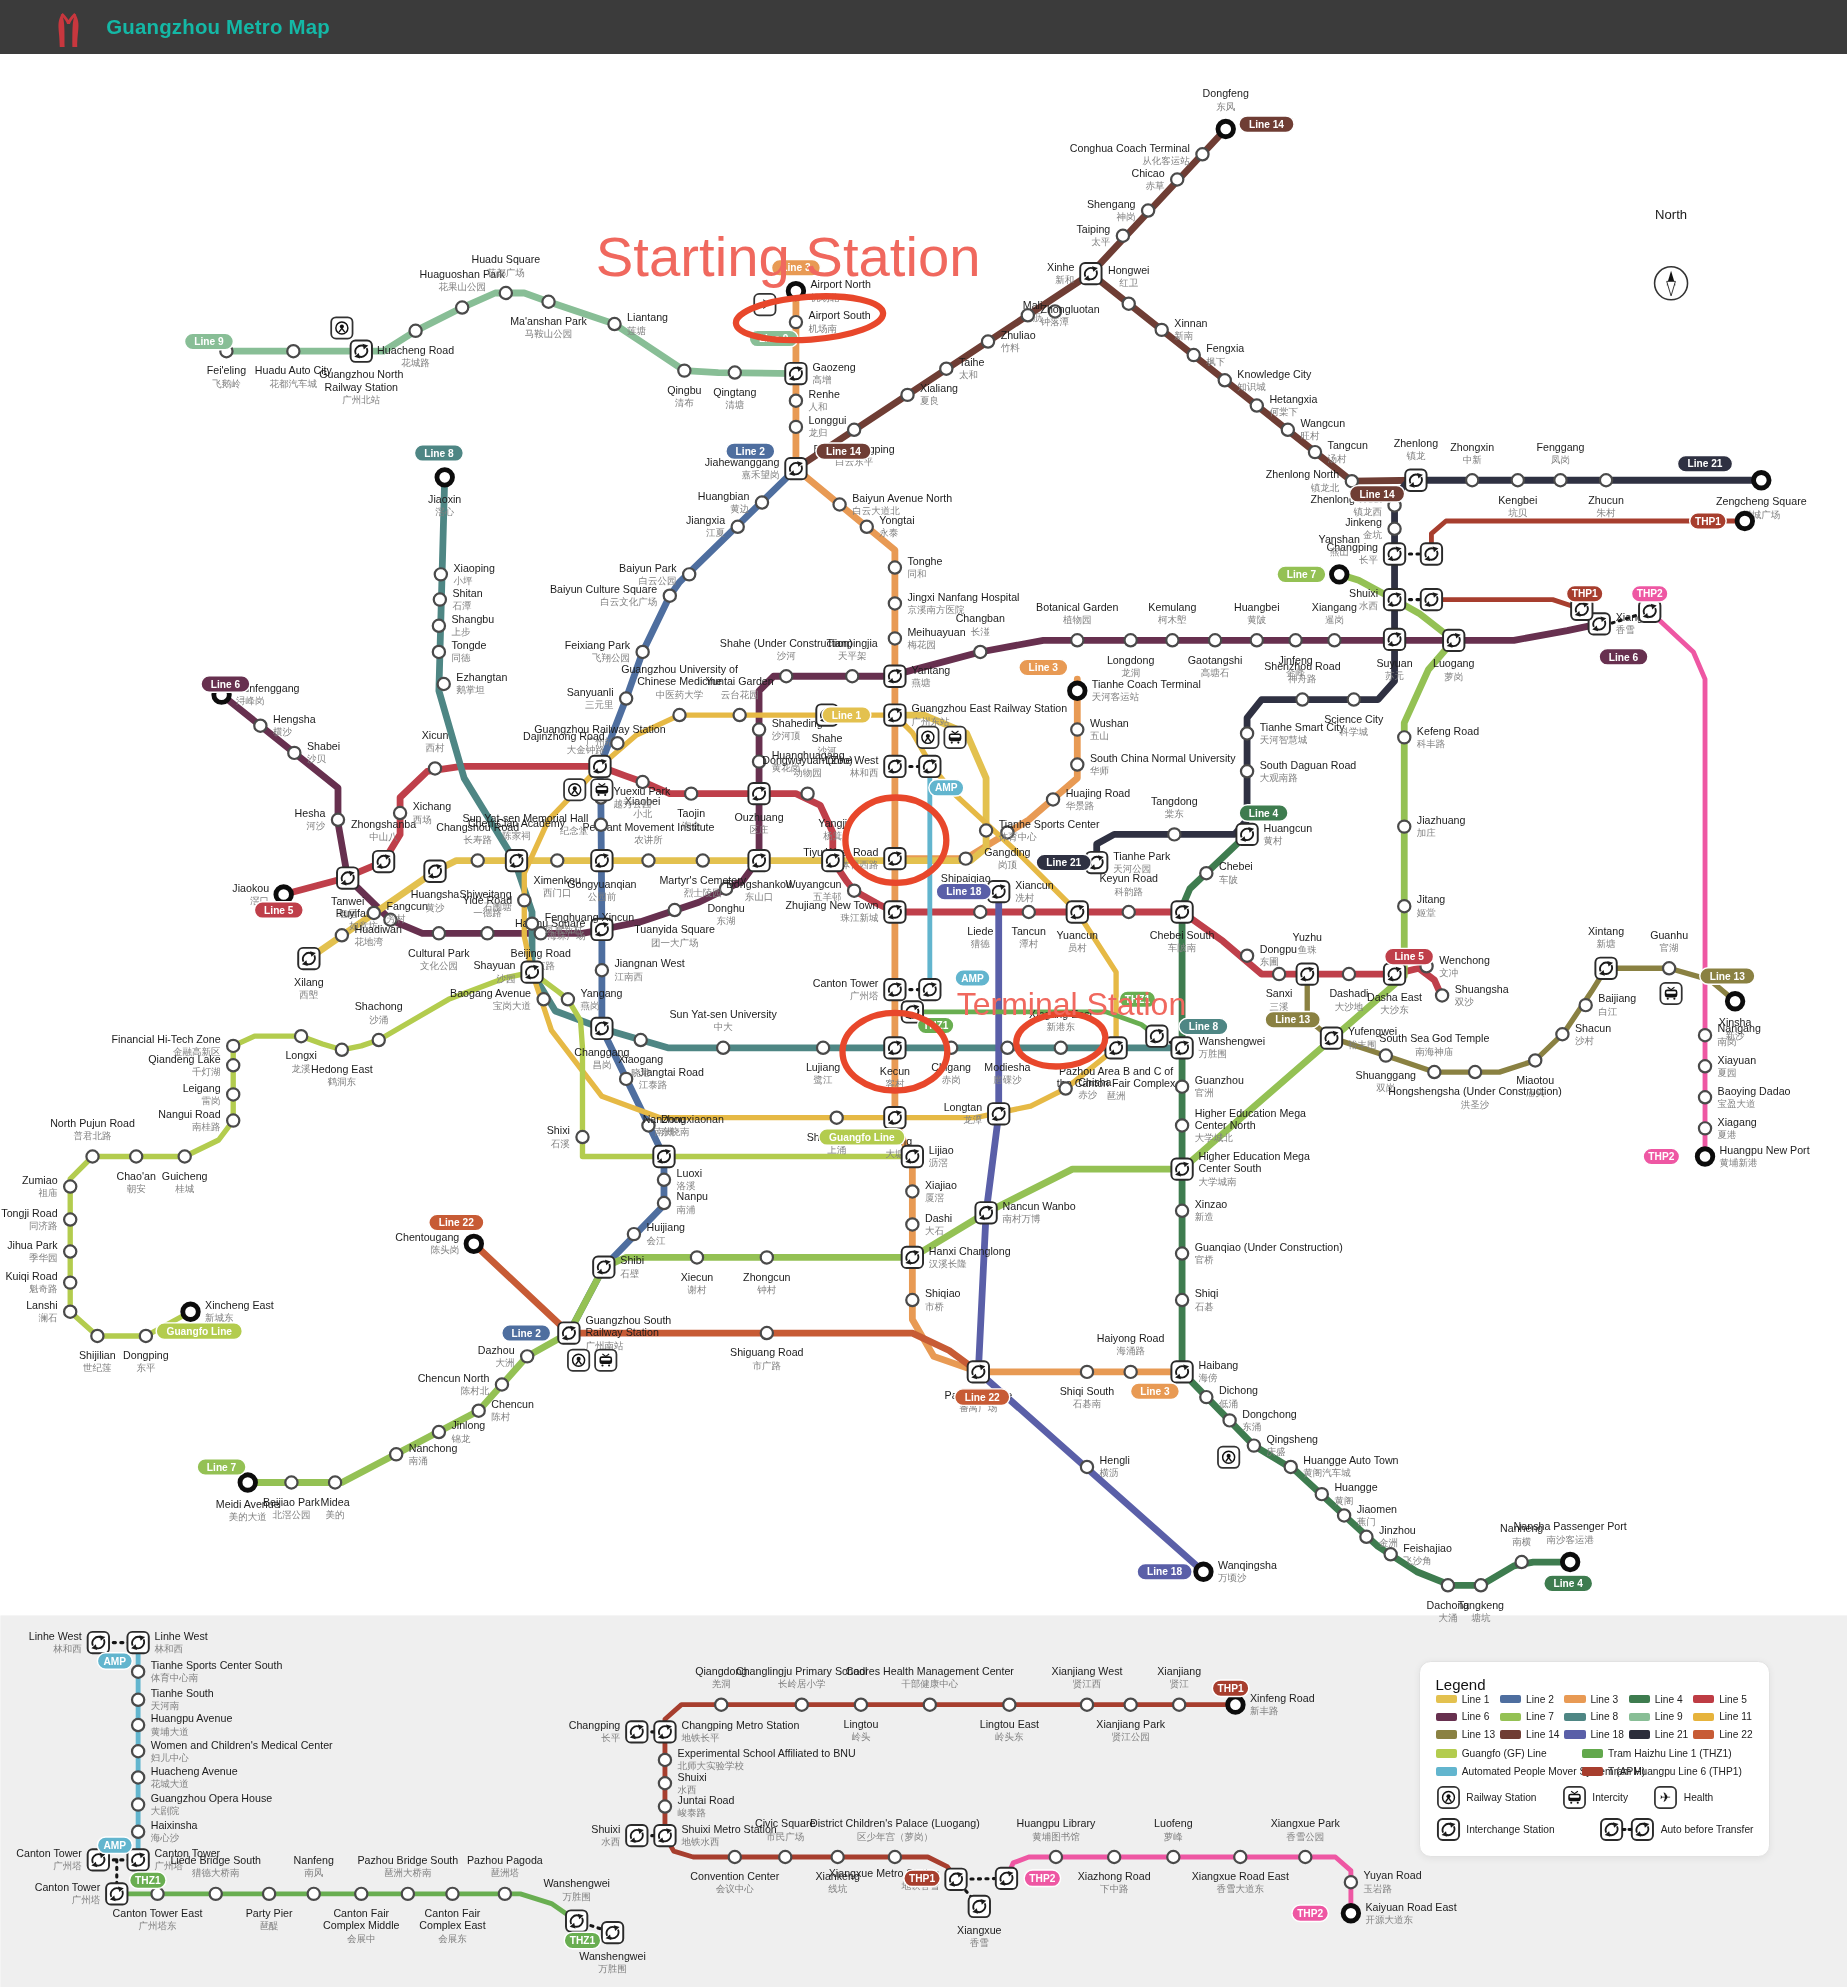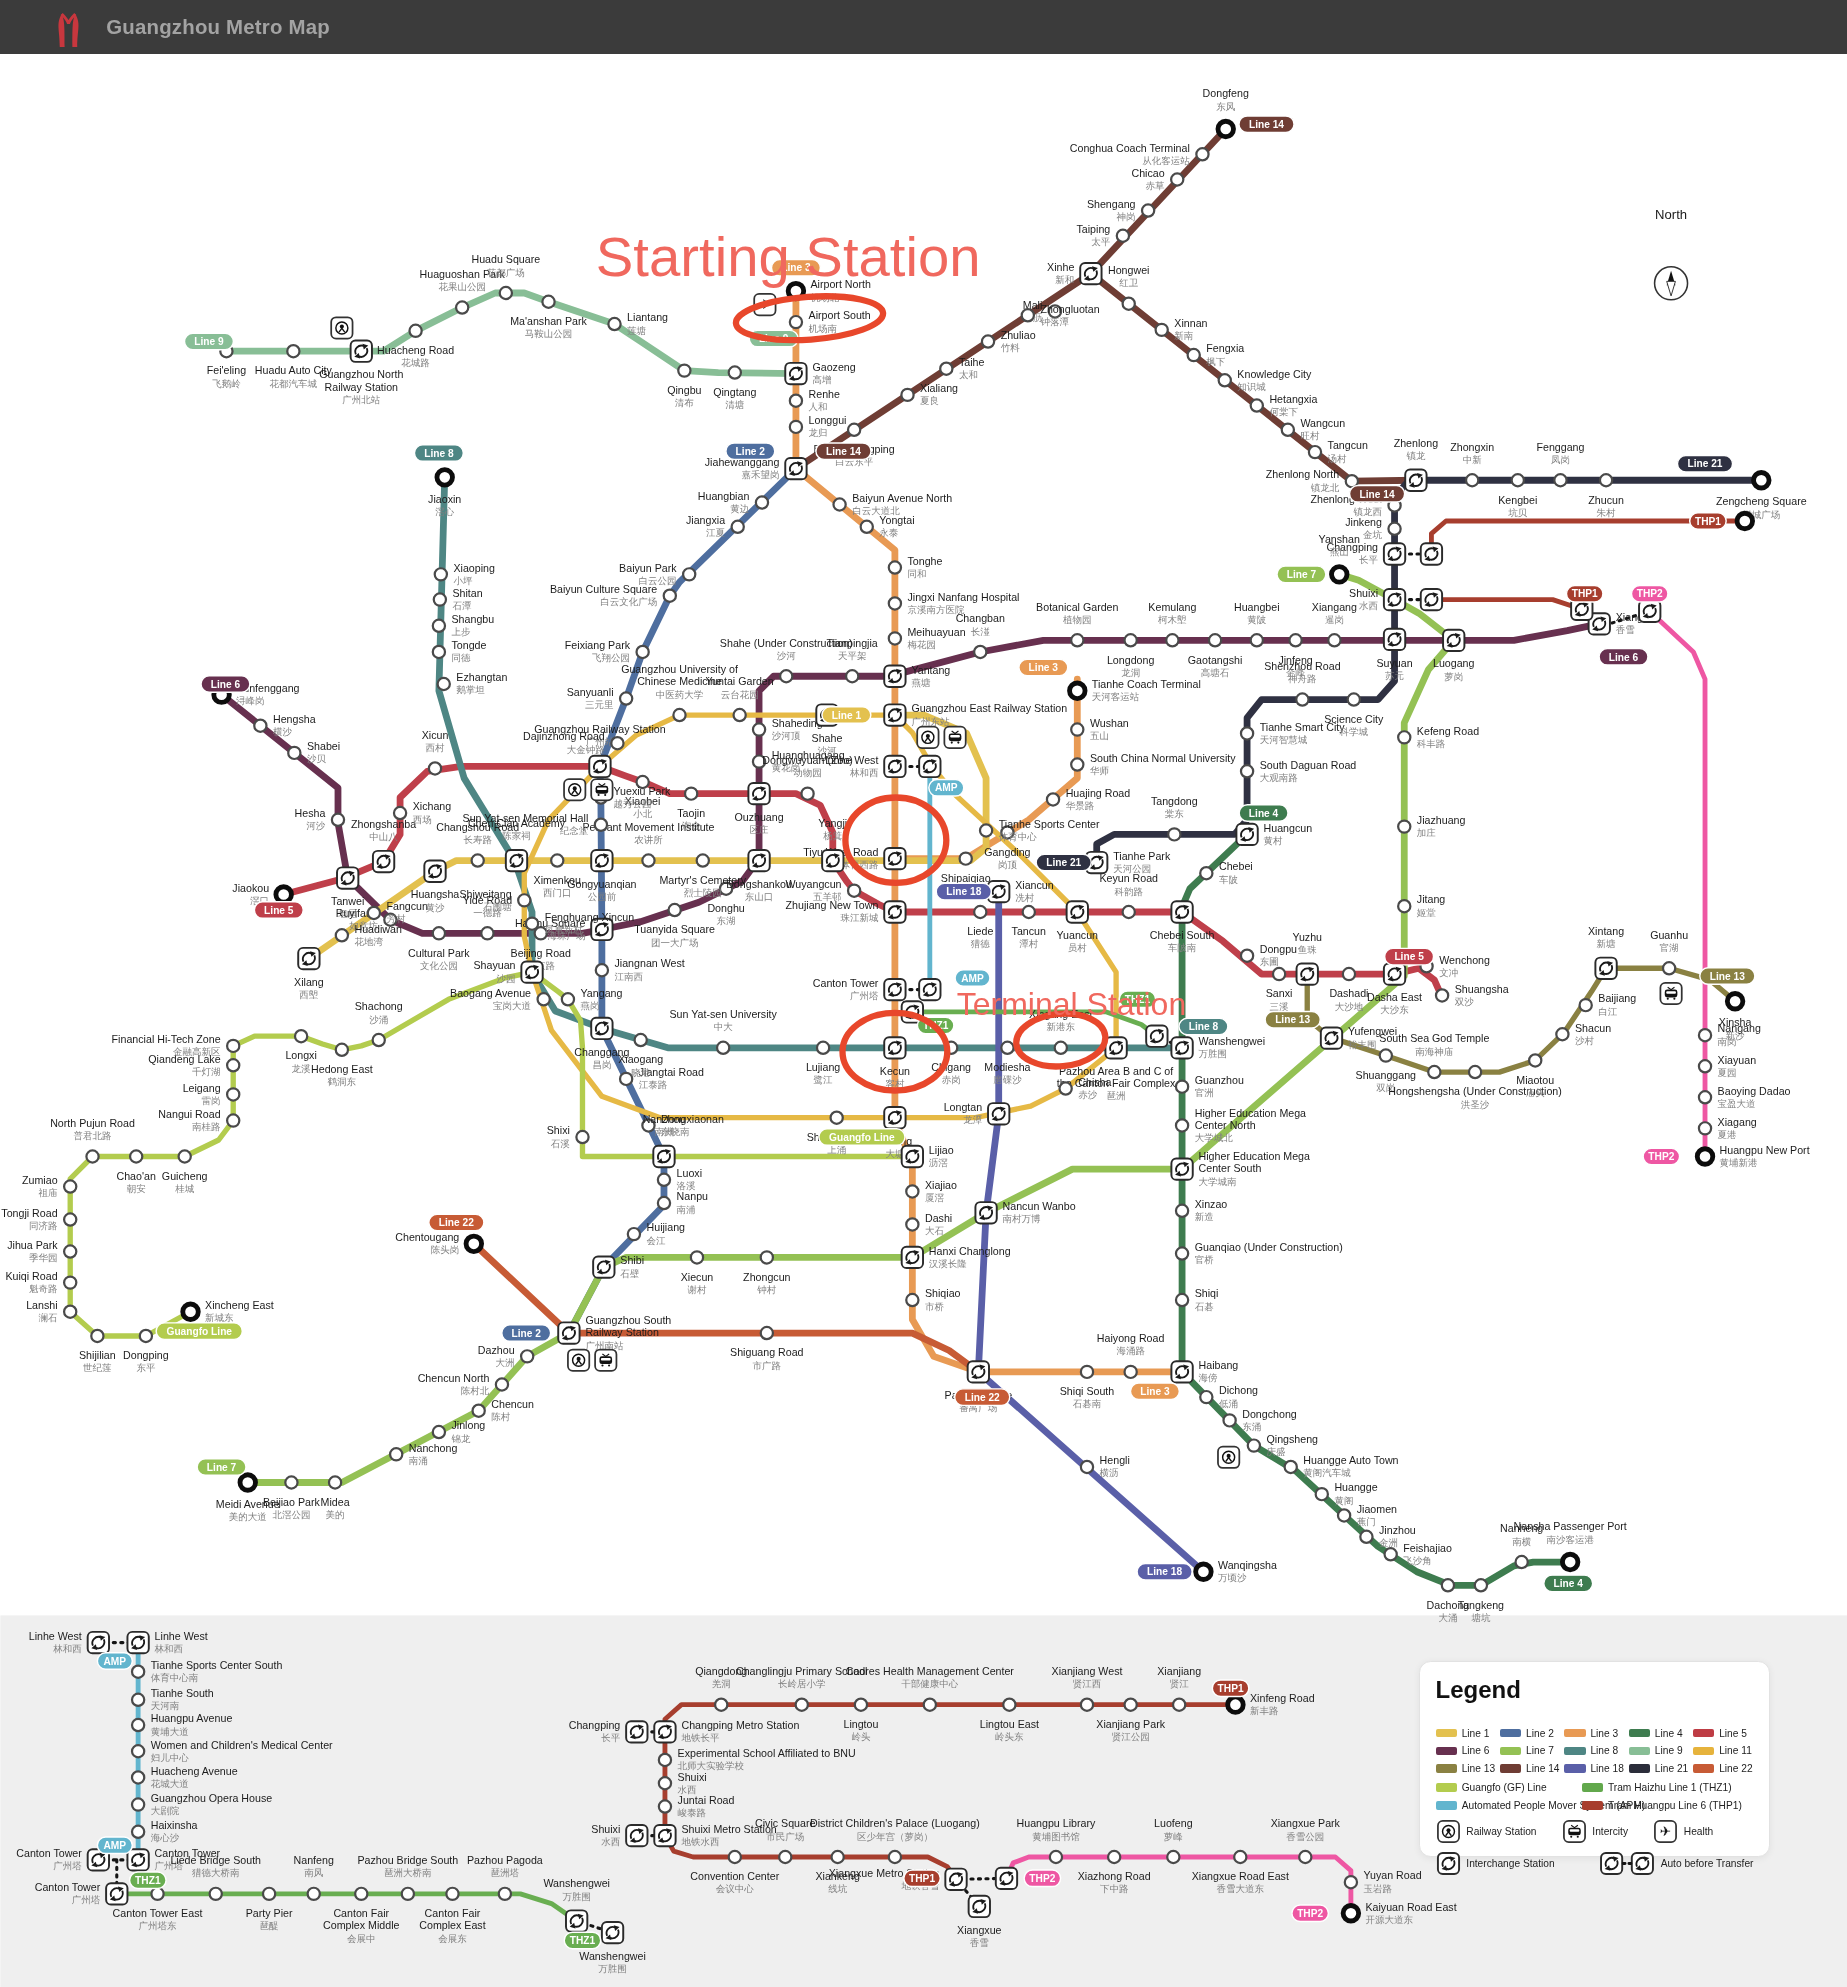--- a/index.html
+++ b/index.html
@@ -1,25 +1,25 @@
 <!DOCTYPE html>
 <html><head>
 <meta charset="utf-8">
 <style>
   html,body{margin:0;padding:0;background:#fff;width:1848px;height:1987px;overflow:hidden;
     font-family:"Liberation Sans",sans-serif;}
   .header{position:absolute;left:0;top:0;width:1848px;height:54px;background:#3b3b3b;
     display:flex;align-items:center;z-index:5;}
   .header .logo{margin-left:52px;width:33px;height:39px;}
-  .header .title{color:#a3a3a3;font-size:20.4px;font-weight:bold;margin-left:21.3px;letter-spacing:0.2px;}
+  .header .title{color:#14b8a6;font-size:20.4px;font-weight:bold;margin-left:21.3px;letter-spacing:0.2px;}
   #map{position:absolute;left:0;top:0;}
   #legend-box{position:absolute;left:1419px;top:1661px;width:351px;height:196px;background:#fff;
     border:1px solid #e2e2e2;border-radius:11.6px;box-shadow:0 1.9px 7.8px rgba(0,0,0,.06);z-index:4;
     padding:13.6px 15.5px;box-sizing:border-box;}
-  #legend-title{font-size:24px;font-weight:bold;color:#111;margin-bottom:24px;}
+  #legend-title{font-size:15px;font-weight:normal;color:#111;margin-bottom:1px;}
   .lg-grid{display:grid;grid-template-columns:repeat(5,1fr);row-gap:6.8px;column-gap:3.9px;}
   .lg-item{display:flex;align-items:center;font-size:10.2px;color:#222;white-space:nowrap;}
   .lg-sw{width:21.3px;height:8.7px;border-radius:1.9px;margin-right:4.9px;flex:0 0 auto;}
   .lg-extra{display:grid;grid-template-columns:46% 54%;row-gap:6.8px;margin-top:7.8px;text-align:right;}
   .lg-icons{display:flex;gap:25px;margin-top:8.7px;align-items:center;}
   .lg-icons2{display:flex;gap:29px;margin-top:6.8px;align-items:center;justify-content:space-between;}
   .lg-ic{display:flex;align-items:center;font-size:10.2px;color:#222;gap:5.8px;white-space:nowrap;}
 </style>
 </head>
 <body>

